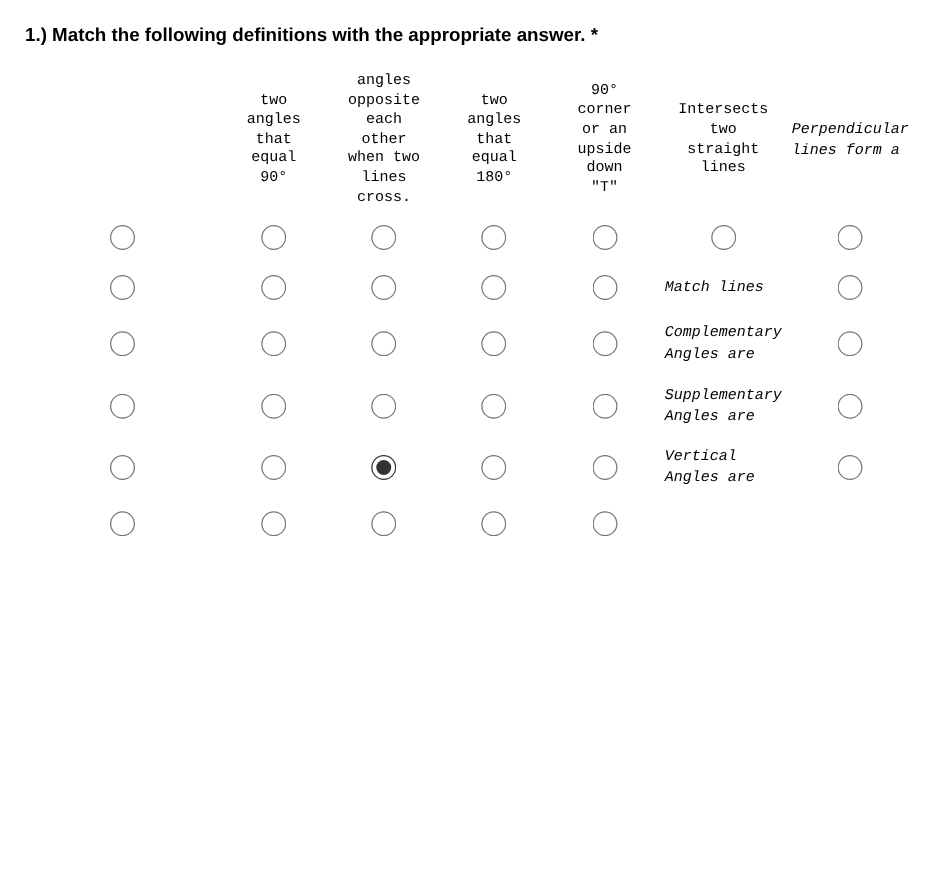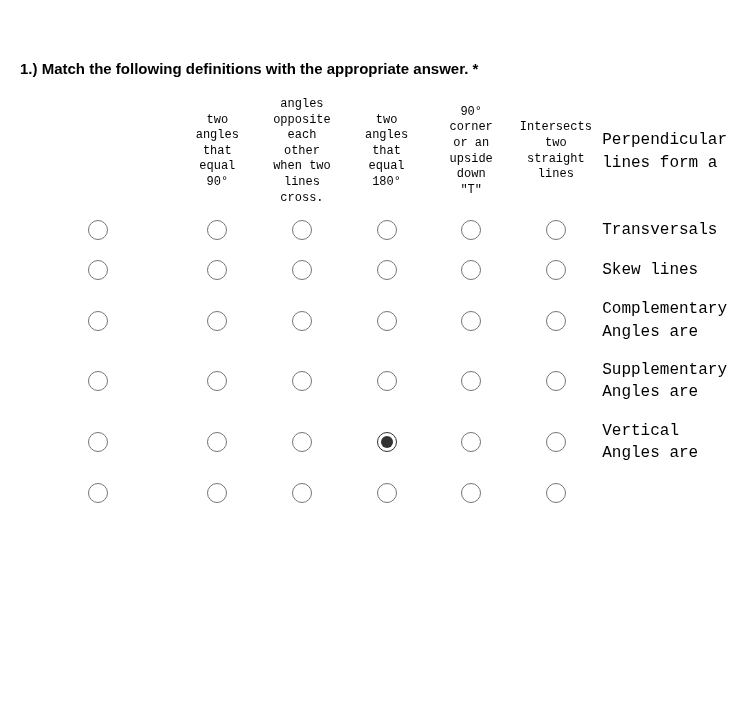--- a/index.html
+++ b/index.html
@@ -7,41 +7,41 @@
       font-family: Arial, sans-serif;
       background: #fff;
       width: 751px;
       min-height: 709px;
       padding: 20px;
     }
     .question-title {
       font-size: 15px;
       font-weight: bold;
       margin-bottom: 16px;
-      margin-top: 40px;
     }
     .grid-container {
       display: grid;
       grid-template-columns: 155px repeat(6, 1fr);
       gap: 0;
       align-items: center;
     }
     .header-cell {
       text-align: center;
       font-size: 12px;
       font-family: 'Courier New', monospace;
       padding: 4px 2px;
       vertical-align: top;
       line-height: 1.3;
     }
     .row-label {
-      font-size: 16px;
+      font-size: 12px;
       font-family: 'Courier New', monospace;
       padding: 8px 4px;
       line-height: 1.4;
+      font-style: italic;
     }
     .radio-cell {
       display: flex;
       justify-content: center;
       align-items: center;
       padding: 10px 0;
     }
     .radio-cell input[type="radio"] {
       width: 20px;
       height: 20px;
@@ -88,41 +88,40 @@
   <div class="radio-cell">
       <input type="radio" name="row1" value="col4" style="">
     </div>
   <div class="radio-cell">
       <input type="radio" name="row1" value="col5" style="">
     </div>
   <div class="radio-cell">
       <input type="radio" name="row1" value="col6" style="">
     </div>
 
-  <div class="row-label">Transversals</div>
   <div class="radio-cell">
       <input type="radio" name="row2" value="col1" style="">
     </div>
   <div class="radio-cell">
       <input type="radio" name="row2" value="col2" style="">
     </div>
   <div class="radio-cell">
       <input type="radio" name="row2" value="col3" style="">
     </div>
   <div class="radio-cell">
       <input type="radio" name="row2" value="col4" style="">
     </div>
   <div class="radio-cell">
       <input type="radio" name="row2" value="col5" style="">
     </div>
   <div class="radio-cell">
       <input type="radio" name="row2" value="col6" style="">
     </div>
 
-  <div class="row-label">Skew lines</div>
+  <div class="row-label">Match lines</div>
   <div class="radio-cell">
       <input type="radio" name="row3" value="col1" style="">
     </div>
   <div class="radio-cell">
       <input type="radio" name="row3" value="col2" style="">
     </div>
   <div class="radio-cell">
       <input type="radio" name="row3" value="col3" style="">
     </div>
   <div class="radio-cell">

